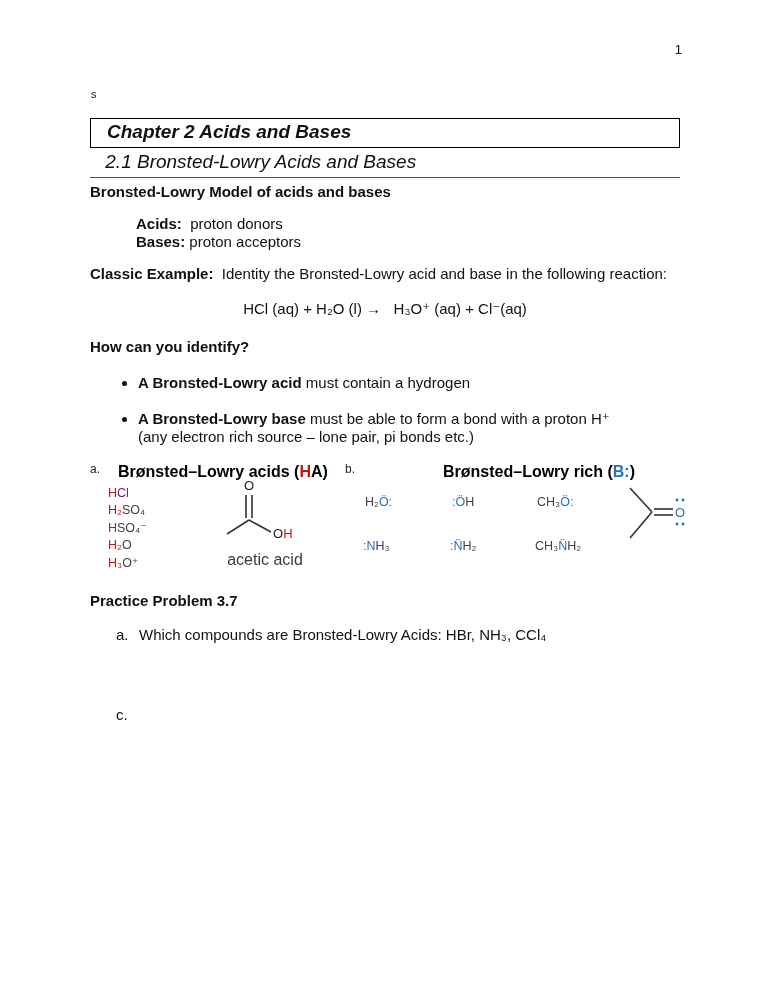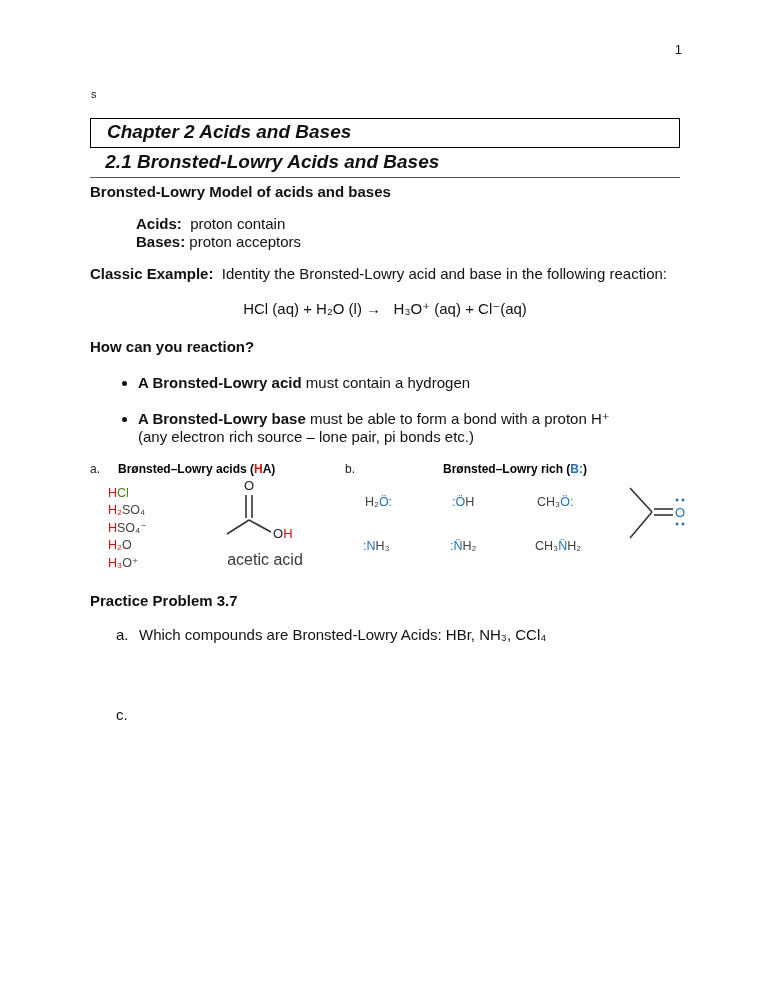--- a/index.html
+++ b/index.html
@@ -7,47 +7,47 @@
   body {
     font-family:"Liberation Sans","DejaVu Sans",sans-serif;
     color:#111;
   }
   .page { position:relative; width:768px; height:994px; background:#fff; overflow:hidden; }
   .page-number { position:absolute; top:42px; right:86px; font-size:13px; }
   .stray { position:absolute; top:88px; left:91px; font-size:11px; }
   .content { position:absolute; left:90px; top:118px; width:590px; font-size:15px; line-height:1.2; }
 
   .chapter-box { border:1.5px solid #000; font-weight:bold; font-style:italic; font-size:19px; padding:2px 6px 3px 16px; }
-  .section-title { border-bottom:1.5px solid #555; font-weight:bold; font-style:italic; font-size:19px; padding:3px 6px 3px 10px; }
+  .section-title { border-bottom:1.5px solid #555; font-weight:normal; font-style:italic; font-size:19px; padding:3px 6px 3px 10px; }
 
   .bold { font-weight:bold; }
   .model-heading { margin-top:5px; }
   .definitions { margin:14px 0 0 46px; line-height:18px; }
   .classic { margin-top:14px; white-space:nowrap; }
   .classic [data-bind] { white-space:pre; }
   .equation { margin-top:17px; text-align:center; white-space:pre; }
   .how-heading { margin-top:20px; }
 
   ul.bullets { margin:12px 0 0 30px; padding-left:18px; }
   ul.bullets li { margin-top:18px; max-width:505px; }
 
   .figure { position:relative; margin-top:16px; height:118px; font-size:12.5px; }
   .fig-label { position:absolute; font-size:12px; color:#222; }
-  .fig-title { position:absolute; font-size:12px; font-weight:bold; }
+  .fig-title { position:absolute; font-size:16px; font-weight:bold; }
   .acid-list { position:absolute; left:18px; top:23px; line-height:17.5px; }
   .base-formula { position:absolute; }
   .struct-label { position:absolute; left:120px; top:88px; width:110px; text-align:center; color:#3a3a3a; font-size:16px; }
   .acetic-svg { position:absolute; left:126px; top:14px; }
   .carbonyl-svg { position:absolute; left:536px; top:20px; }
 
   .c-red { color:#cc1111; }
   .c-blue { color:#2373b8; }
   .c-k { color:#404040; }
   .c-k2 { color:#000; }
-  .c-dim { color:#4d7c0f; }
+  .c-dim { color:#701a75; }
 
   svg .line { stroke:#333; stroke-width:1.6; fill:none; }
   svg text { font-family:"Liberation Sans","DejaVu Sans",sans-serif; font-size:13px; fill:#222; }
   svg .c-red { fill:#cc1111; }
   svg .c-blue { fill:#2373b8; }
 
   .practice-heading { margin-top:12px; }
   .practice-item { margin:16px 0 0 26px; display:flex; }
   .practice-item.second { margin-top:62px; }
   .p-label { width:23px; flex:none; }
@@ -65,34 +65,34 @@
 
   <div class="content">
 
     <div class="chapter-box" data-bind="titles.chapter">Chapter 2 Acids and Bases</div>
     <div class="section-title" data-bind="titles.section"> 2.1 Bronsted-Lowry Acids and Bases</div>
 
     <div class="model-heading bold" data-bind="model_heading">Bronsted-Lowry Model of acids and bases</div>
 
     <div class="definitions">
       <div class="def-line">
-        <span class="bold" data-bind="definitions.0.term">Acids:</span><span data-bind="definitions.0.text">  proton contain</span>
+        <span class="bold" data-bind="definitions.0.term">Acids:</span><span data-bind="definitions.0.text">  proton donors</span>
       </div>
       <div class="def-line">
         <span class="bold" data-bind="definitions.1.term">Bases:</span><span data-bind="definitions.1.text"> proton acceptors</span>
       </div>
     </div>
 
     <div class="classic">
       <span class="bold" data-bind="classic_example.label">Classic Example:</span><span data-bind="classic_example.text">  Identity the Bronsted-Lowry acid and base in the following reaction:</span>
     </div>
 
     <div class="equation" data-bind="classic_example.equation">HCl (aq) + H₂O (l) →   H₃O⁺ (aq) + Cl⁻(aq)</div>
 
-    <div class="how-heading bold" data-bind="identify_heading">How can you reaction?</div>
+    <div class="how-heading bold" data-bind="identify_heading">How can you identify?</div>
 
     <ul class="bullets">
       <li>
         <span class="bold" data-bind="bullets.0.bold">A Bronsted-Lowry acid</span><span data-bind="bullets.0.rest"> must contain a hydrogen</span>
       </li>
       <li>
         <span class="bold" data-bind="bullets.1.bold">A Bronsted-Lowry base</span><span data-bind="bullets.1.rest"> must be able to form a bond with a proton H⁺ (any electron rich source – lone pair, pi bonds etc.)</span>
       </li>
     </ul>
 

